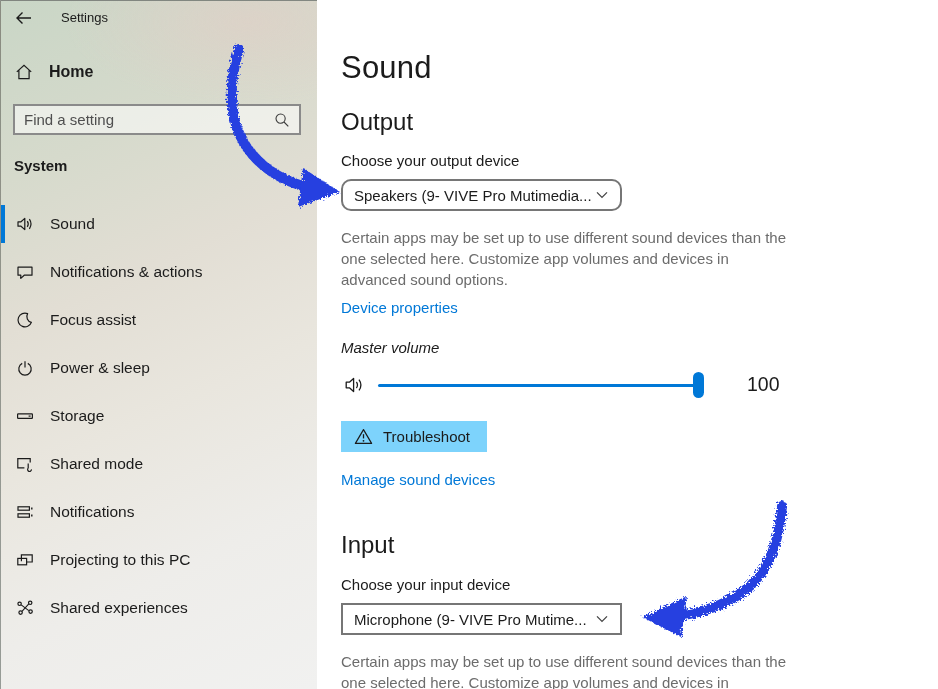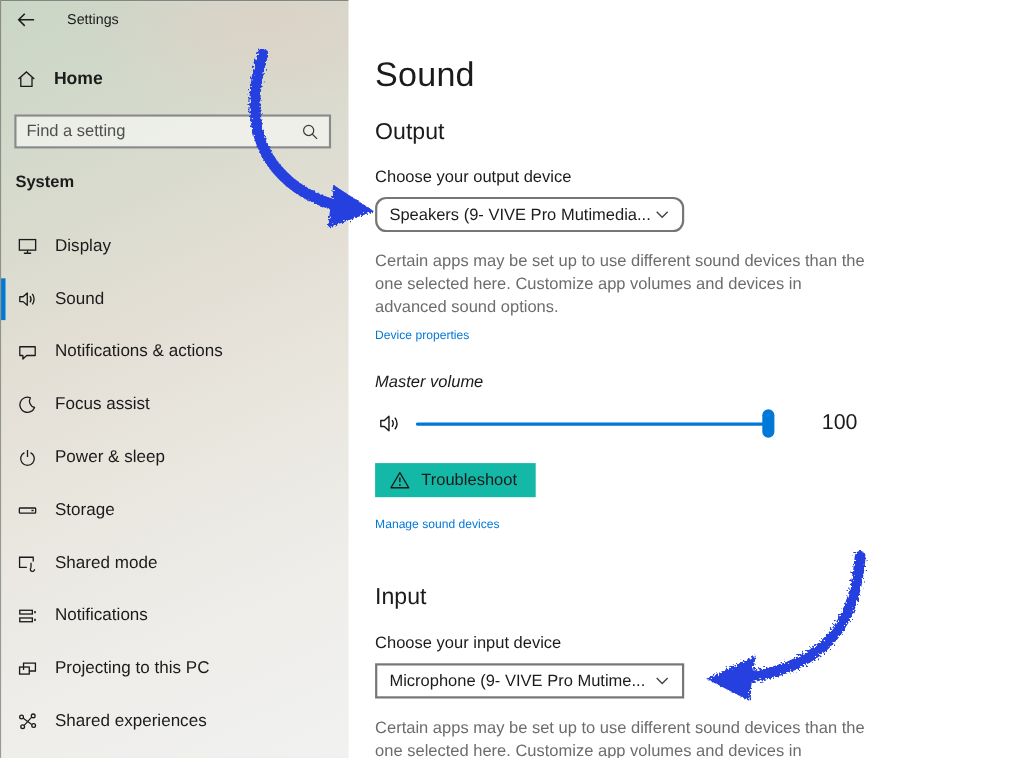--- a/index.html
+++ b/index.html
@@ -46,51 +46,51 @@
   .nav-item .label{font-size:15.5px;color:#1b1b1b;}
   .nav-item.selected::before{
     content:"";position:absolute;left:0;top:0;width:4px;height:38px;background:#0078d7;
   }
   .nav-item .ic{width:20px;height:20px;flex:none;}
 
   
   .main{position:absolute;left:317px;top:0;width:621px;height:689px;background:#fff;}
   .main > *{position:absolute;left:24px;}
   .page-title{top:50px;font-size:31px;font-weight:300;letter-spacing:0.2px;}
-  .sec-heading{font-size:21px;font-weight:400;}
+  .sec-heading{font-size:24px;font-weight:400;}
   .h-output{top:108px;}
   .h-input{top:531px;}
   .field-label{font-size:15px;}
   .l-output{top:152px;}
   .l-input{top:576px;}
   .combo{
     width:281px;height:32px;border:2px solid #767676;background:#fff;
     box-sizing:border-box;display:flex;align-items:center;cursor:default;
   }
   .combo .val{flex:1;font-size:15px;padding-left:11px;white-space:nowrap;overflow:hidden;}
   .combo .chev{width:12px;height:8px;margin-right:12px;flex:none;}
   .c-output{top:179px;border-radius:10px;}
   .c-input{top:603px;}
   .desc{width:456px;font-size:15px;line-height:21px;color:#6c6c6c;}
   .d-output{top:227px;}
   .d-input{top:651px;}
-  .link{font-size:11px;color:#0078d7;cursor:pointer;}
+  .link{font-size:15px;color:#0078d7;cursor:pointer;}
   .lk-props{top:299px;}
   .lk-manage{top:471px;}
   .mv-label{top:339px;font-size:15px;font-style:italic;}
   .slider-row{top:371px;left:27px;display:flex;align-items:center;height:28px;}
   .slider-speaker{width:23px;height:22px;flex:none;}
   .slider-track{position:relative;width:322px;height:3px;background:#0078d7;margin-left:11px;border-radius:2px;}
   .slider-thumb{
     position:absolute;right:-4px;top:50%;transform:translateY(-50%);
     width:11px;height:26px;border-radius:5.5px;background:#0078d7;cursor:pointer;
   }
   .vol-value{top:373px;left:430px;font-size:19.5px;}
   .btn{
-    top:421px;height:31px;background:#14b8a6;border:none;
+    top:421px;height:31px;background:#7dd3fc;border:none;
     display:flex;align-items:center;gap:10px;padding:0 17px 0 13px;
     font-family:"Liberation Sans",sans-serif;font-size:15px;color:#1b1b1b;cursor:pointer;
   }
   .warn-glyph{width:19px;height:17px;flex:none;}
 
   
   .arrows{position:absolute;left:0;top:0;width:938px;height:689px;pointer-events:none;z-index:10;}
 </style>
 </head>
 <body>
@@ -118,27 +118,20 @@
       <svg class="search-glyph" viewBox="0 0 18 18">
         <circle cx="7.6" cy="7.6" r="4.6" fill="none" stroke="#3b3b3b" stroke-width="1.1"></circle>
         <path d="M11 11 L15.3 15.3" stroke="#3b3b3b" stroke-width="1.1"></path>
       </svg>
     </div>
 
     <div class="section-label">System</div>
 
     <div class="nav">
 
-      <div class="nav-item">
-        <svg class="ic" viewBox="0 0 20 20">
-          <rect x="2.6" y="3.8" width="14.8" height="9.6" fill="none" stroke="#1b1b1b" stroke-width="1.2"></rect>
-          <path d="M10 13.4 V16 M6.7 16.2 H13.3" fill="none" stroke="#1b1b1b" stroke-width="1.2"></path>
-        </svg>
-        <span class="label">Display</span>
-      </div>
 
       <div class="nav-item selected">
         <svg class="ic" viewBox="0 0 20 20">
           <path d="M3 7.8 H6 L9.8 4.4 V15.6 L6 12.2 H3 Z" fill="none" stroke="#1b1b1b" stroke-width="1.2" stroke-linejoin="round"></path>
           <path d="M12.3 7.2 Q14.2 10 12.3 12.8" fill="none" stroke="#1b1b1b" stroke-width="1.2"></path>
           <path d="M14.4 5.2 Q17.6 10 14.4 14.8" fill="none" stroke="#1b1b1b" stroke-width="1.2"></path>
         </svg>
         <span class="label">Sound</span>
       </div>
 

